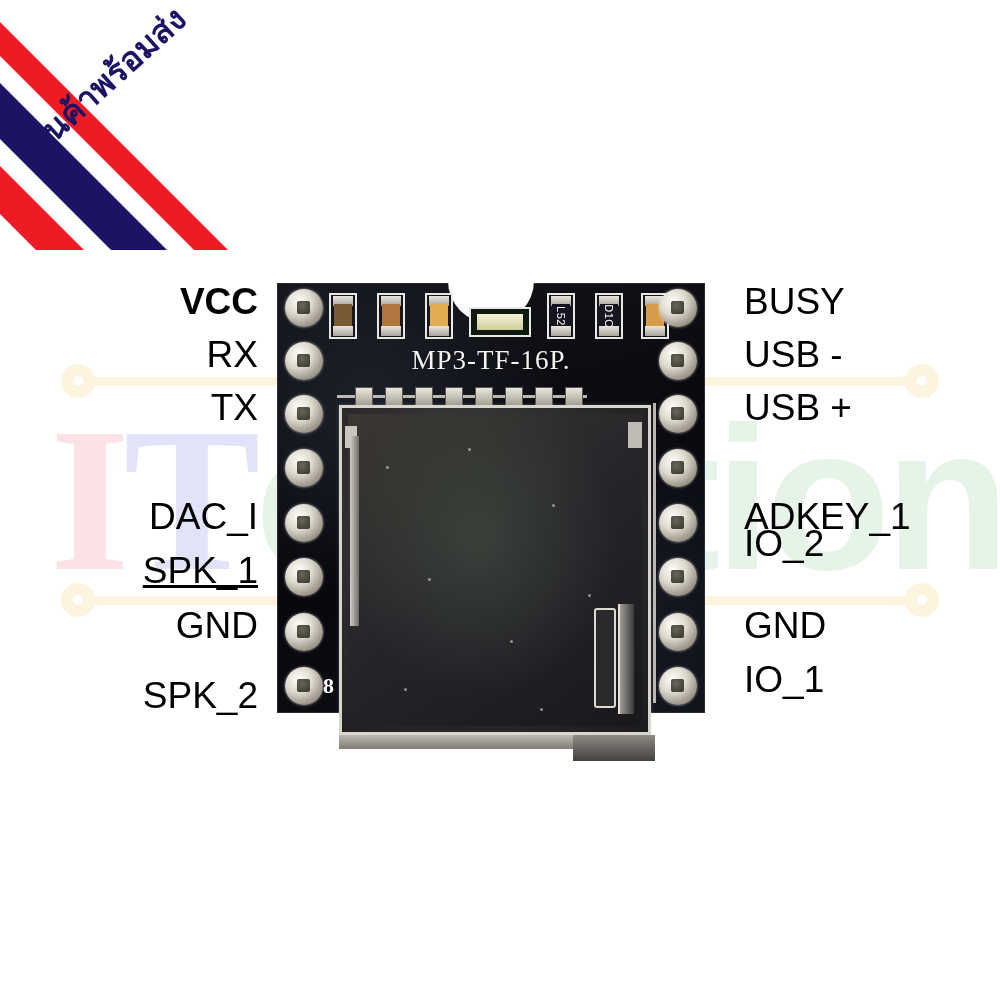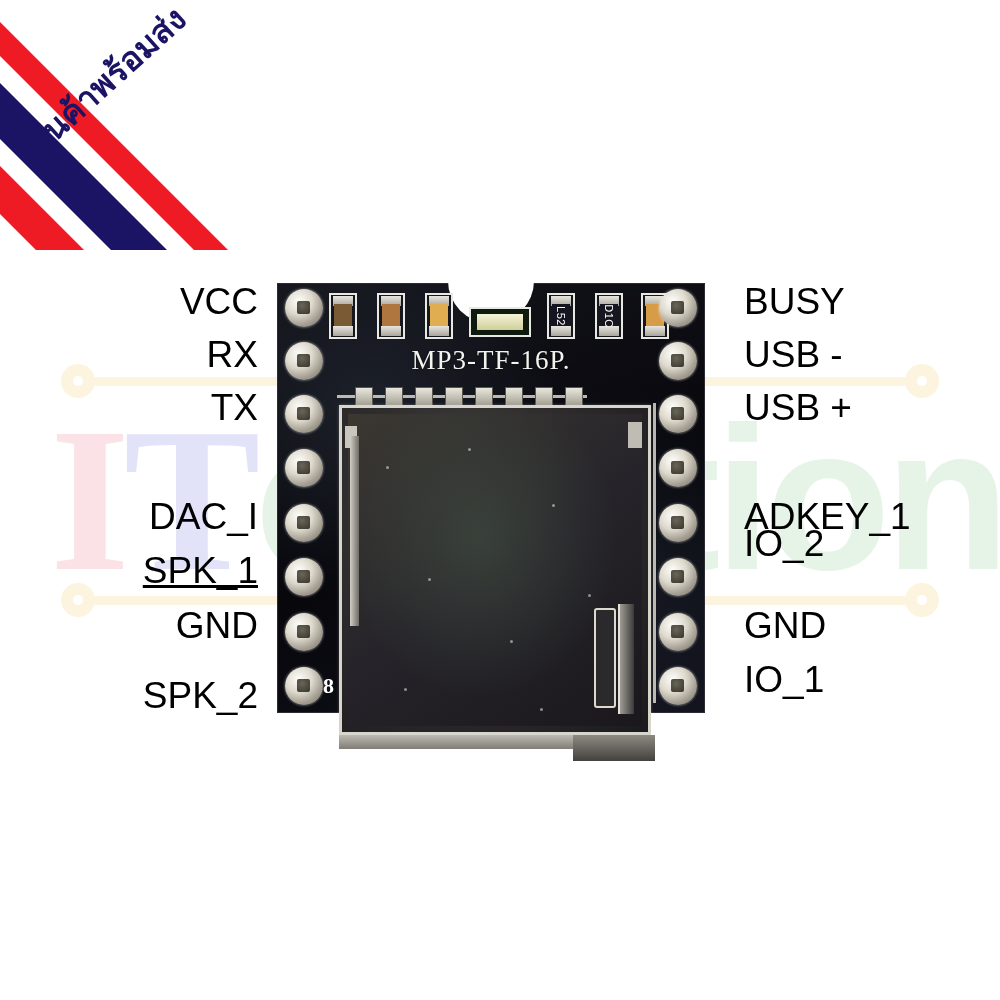--- a/index.html
+++ b/index.html
@@ -345,21 +345,21 @@
   <div class="deco-rule" style="left:92px; top:377px; width:240px;"></div>
   <div class="deco-dot" style="left:61px; top:364px;"></div>
   <div class="deco-rule" style="left:700px; top:377px; width:222px;"></div>
   <div class="deco-dot" style="left:905px; top:364px;"></div>
 
   <div class="deco-rule" style="left:92px; top:596px; width:240px;"></div>
   <div class="deco-dot" style="left:61px; top:583px;"></div>
   <div class="deco-rule" style="left:700px; top:596px; width:222px;"></div>
   <div class="deco-dot" style="left:905px; top:583px;"></div>
 
-  <div class="pin-label pin-left" style="top:282px;">VCC</div>
+  <div class="pin-label pin-left" style="top:282px;font-weight:bold;">VCC</div>
   <div class="pin-label pin-left" style="top:335px;">RX</div>
   <div class="pin-label pin-left" style="top:388px;text-align:center;">TX</div>
   <div class="pin-label pin-left" style="top:497px;">DAC_I</div>
   <div class="pin-label pin-left" style="top:551px;text-decoration:underline;">SPK_1</div>
   <div class="pin-label pin-left" style="top:606px;">GND</div>
   <div class="pin-label pin-left" style="top:660px;margin-top:16px;">SPK_2</div>
 
   <div class="pin-label pin-right" style="top:282px;">BUSY</div>
   <div class="pin-label pin-right" style="top:335px;">USB -</div>
   <div class="pin-label pin-right" style="top:388px;">USB +</div>

